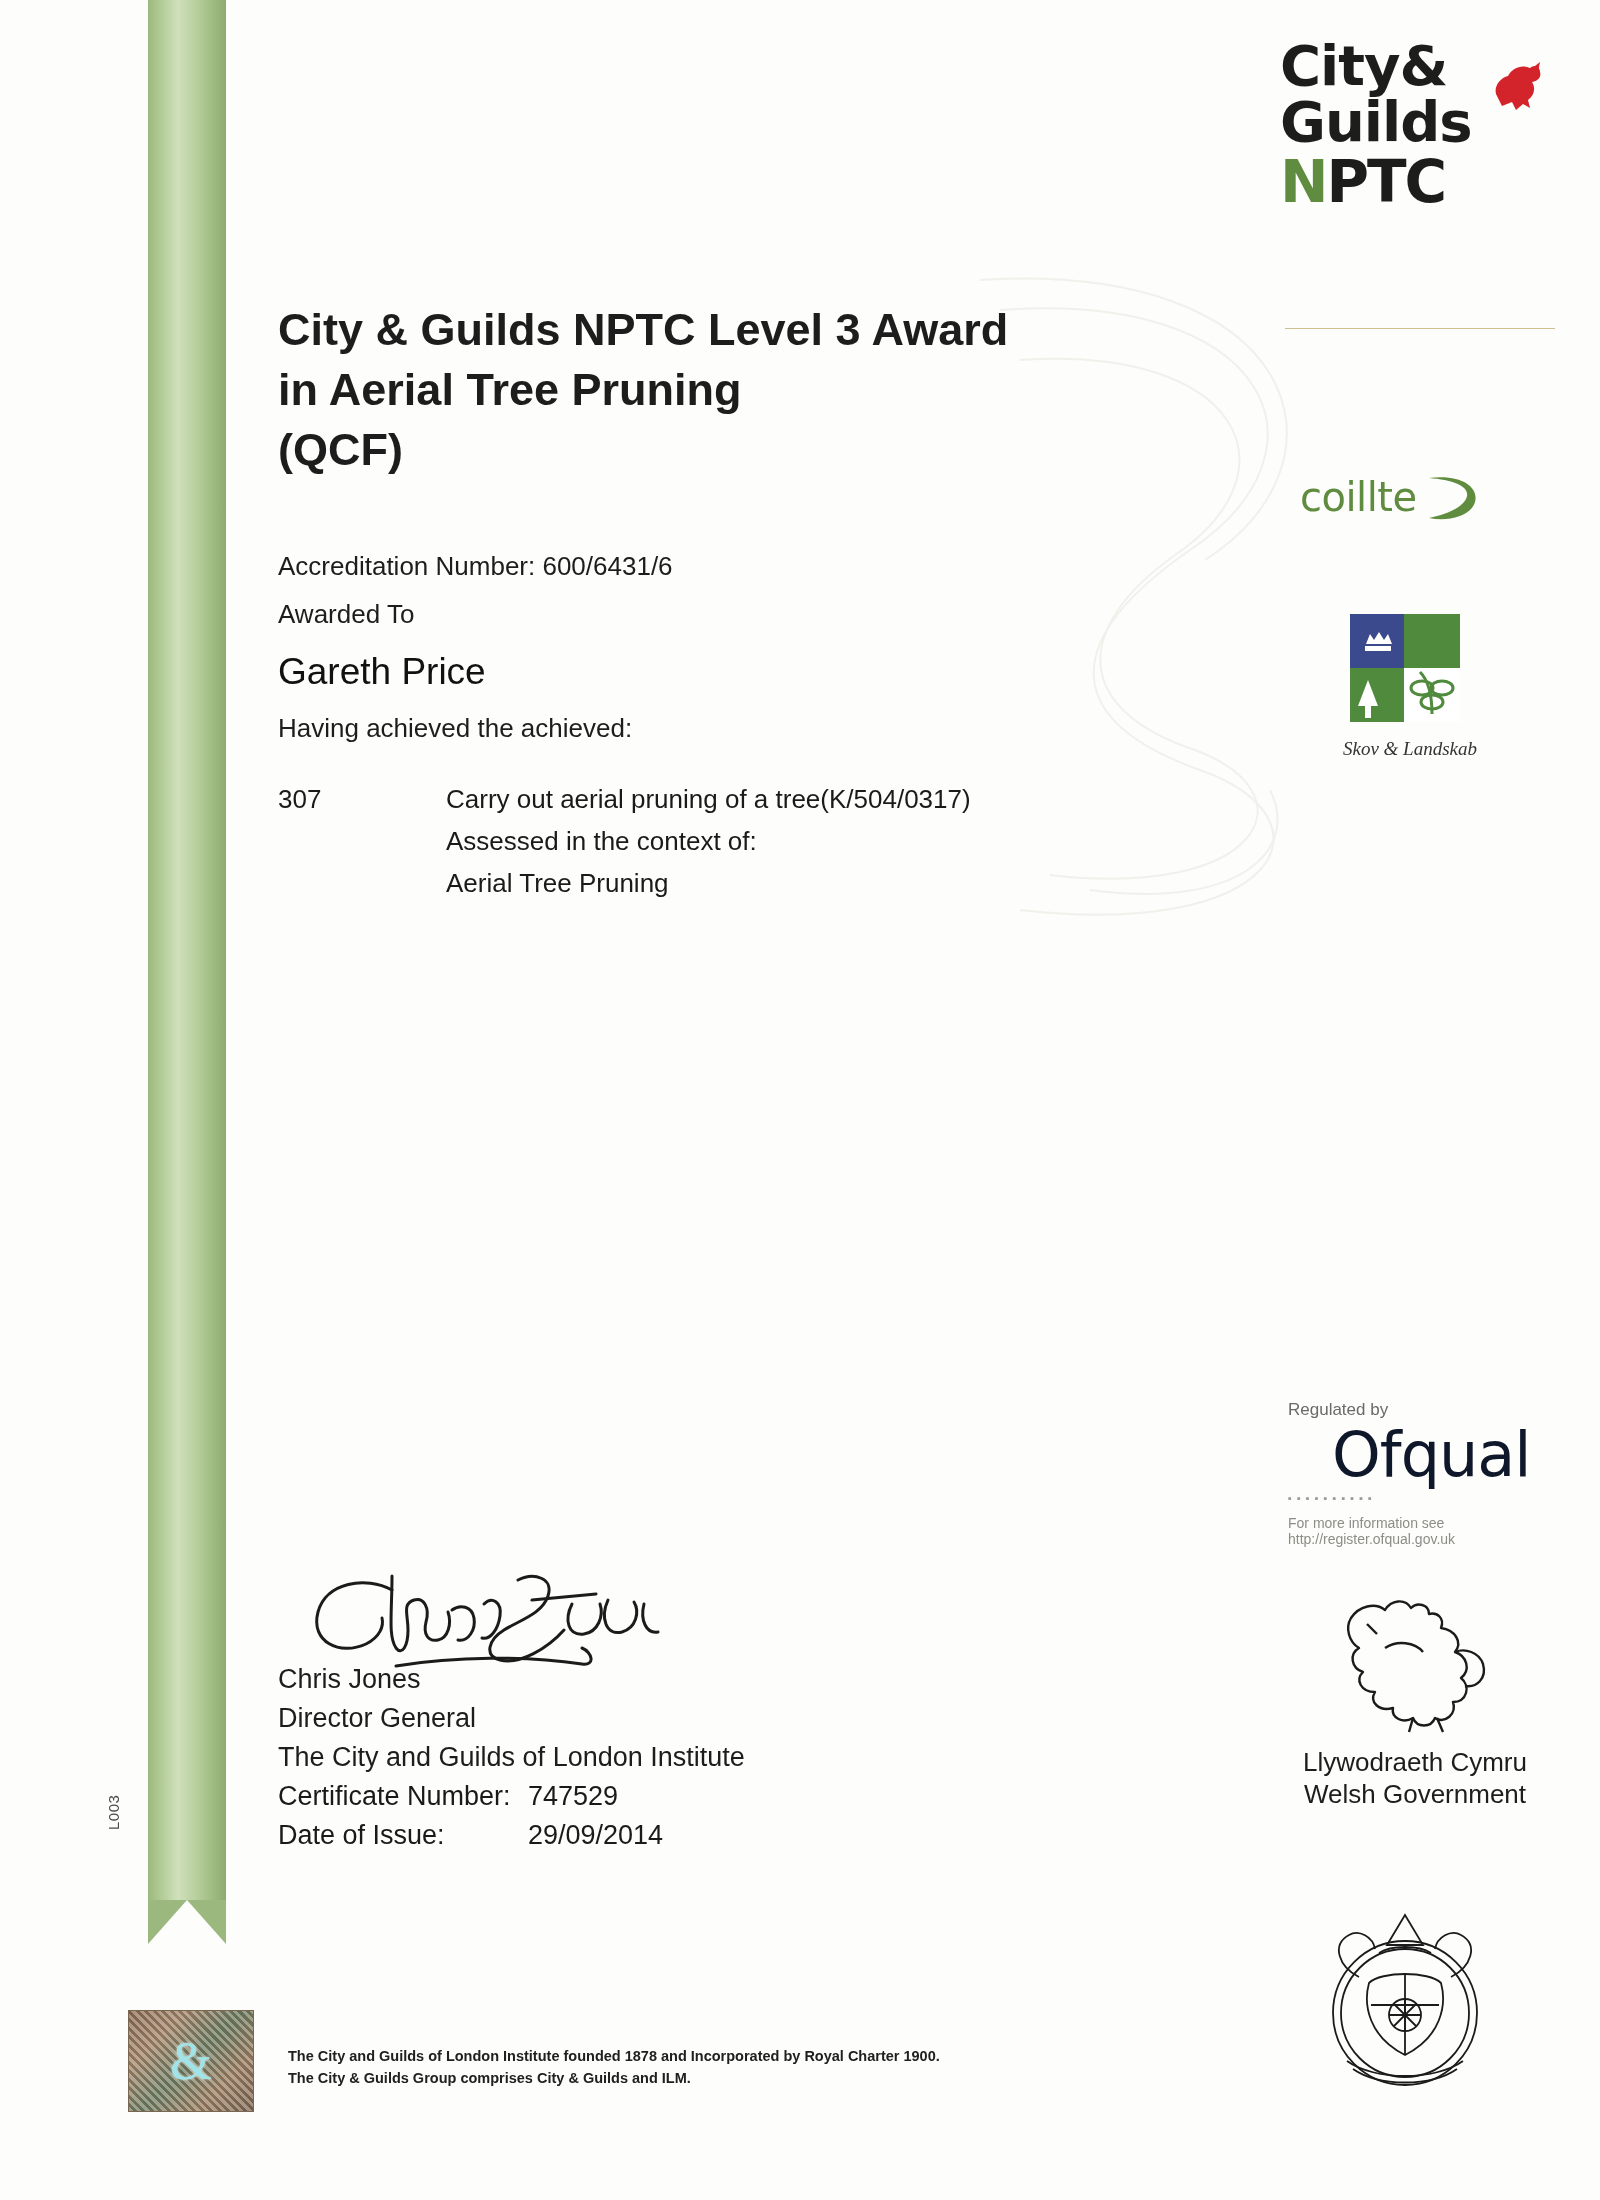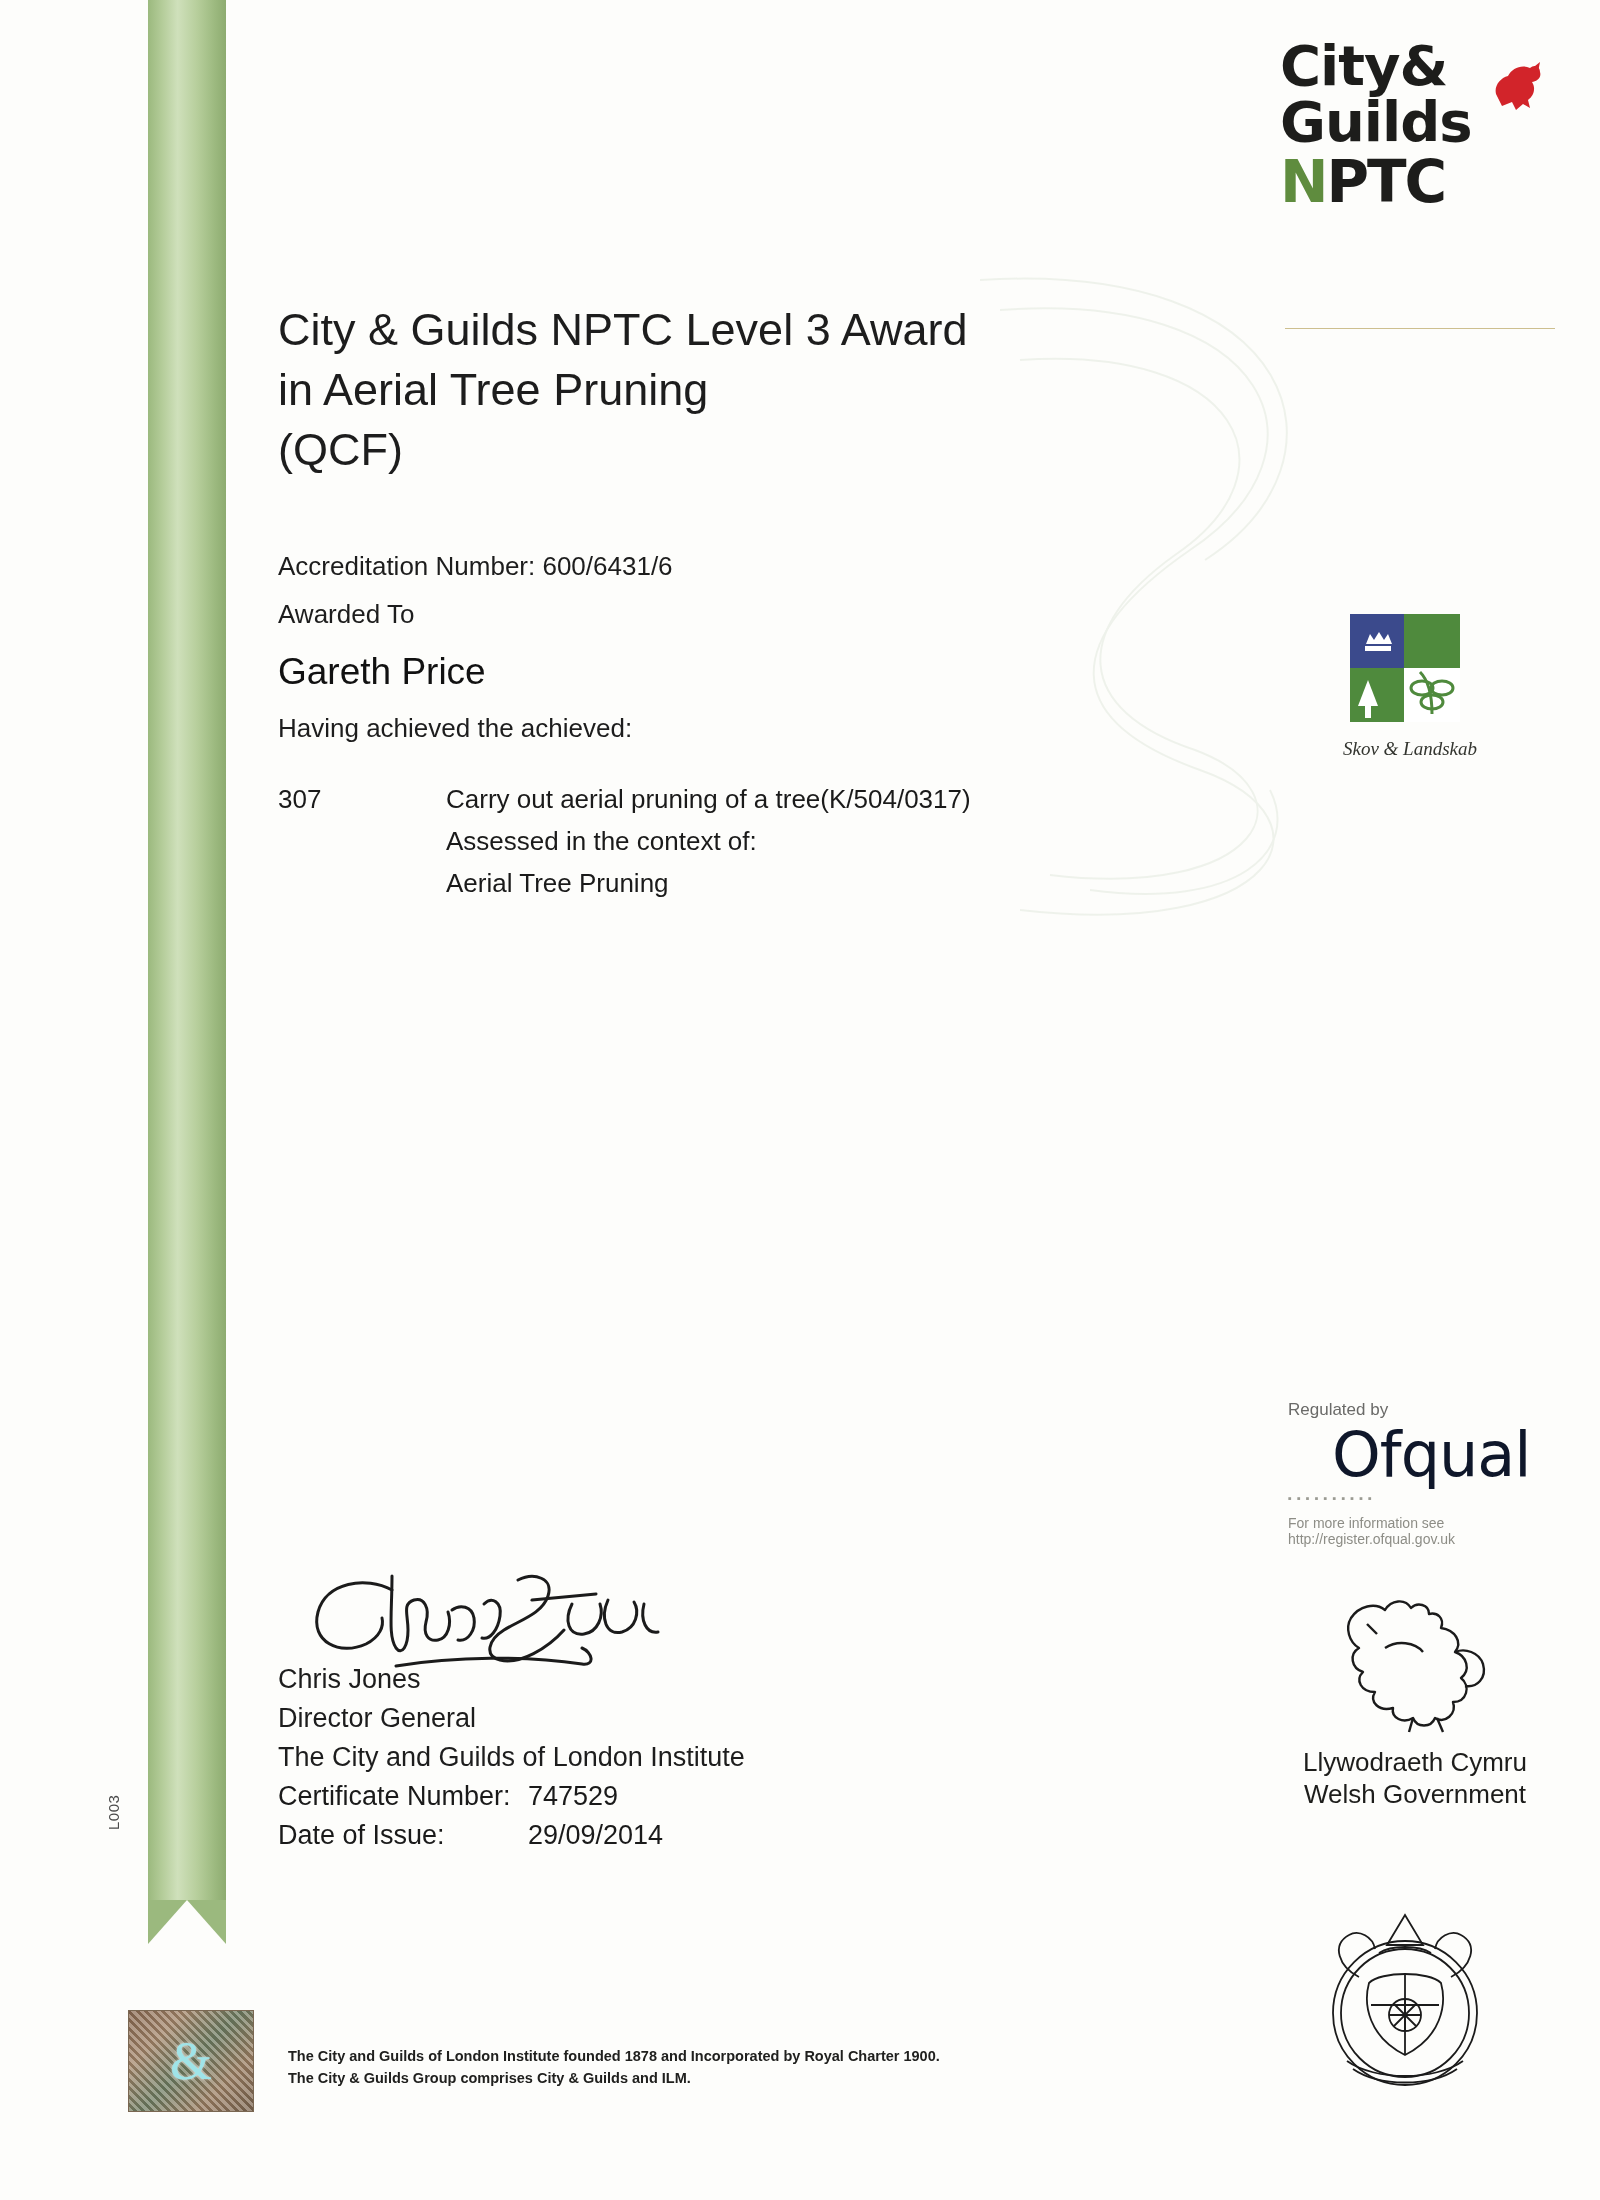--- a/index.html
+++ b/index.html
@@ -65,21 +65,21 @@
   
   .content {
     position: absolute;
     left: 278px;
     top: 300px;
     width: 860px;
   }
   .cert-title {
     font-size: 45px;
     line-height: 60px;
-    font-weight: 400;
+    font-weight: 700;
     color: #1d1d1d;
     margin: 0 0 62px 0;
   }
   .meta-line {
     font-size: 26px;
     line-height: 48px;
     color: #1d1d1d;
   }
   .recipient {
     font-size: 37px;
@@ -385,20 +385,28 @@
         </svg>
       </div>
       <div class="cg-word">Guilds</div>
       <div class="cg-nptc">
         <span class="n">N</span><span>PTC</span>
       </div>
     </div>
   </div>
   <div class="cg-rule"></div>
 
+  <div class="coillte">
+    <div style="display:flex; align-items:center;">
+      <div class="coillte-text">coillte</div>
+      <svg width="60" height="58" viewBox="0 0 60 58" style="margin-left:6px;">
+        <path d="M6 10 C 40 6, 56 20, 52 34 C 48 48, 26 54, 6 50 C 26 46, 42 38, 44 28 C 46 18, 30 12, 6 10 Z" fill="#5f8c3e"></path>
+      </svg>
+    </div>
+  </div>
 
   <div class="skov">
     <svg width="200" height="120" viewBox="0 0 200 120">
       <rect x="40" y="4" width="54" height="54" fill="#3b4a8c"></rect>
       <rect x="94" y="4" width="56" height="54" fill="#4f8a3d"></rect>
       <rect x="40" y="58" width="54" height="54" fill="#4f8a3d"></rect>
       <rect x="94" y="58" width="56" height="54" fill="#ffffff"></rect>
       <g fill="#ffffff">
         <path d="M56 34 l4-10 4 6 5-8 5 8 4-6 4 10 z"></path>
         <rect x="55" y="36" width="26" height="5"></rect>

